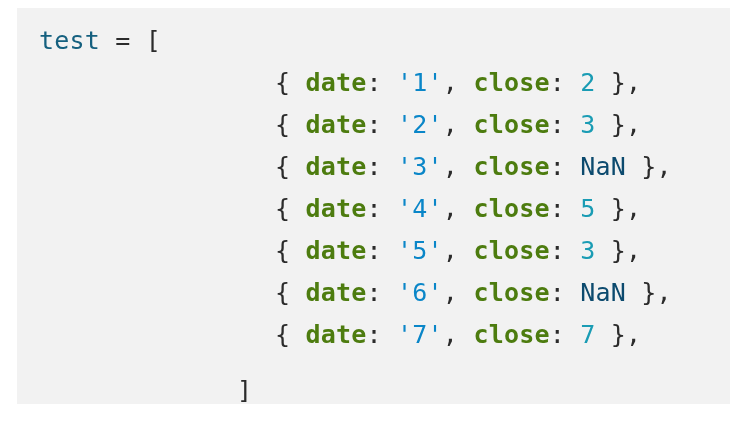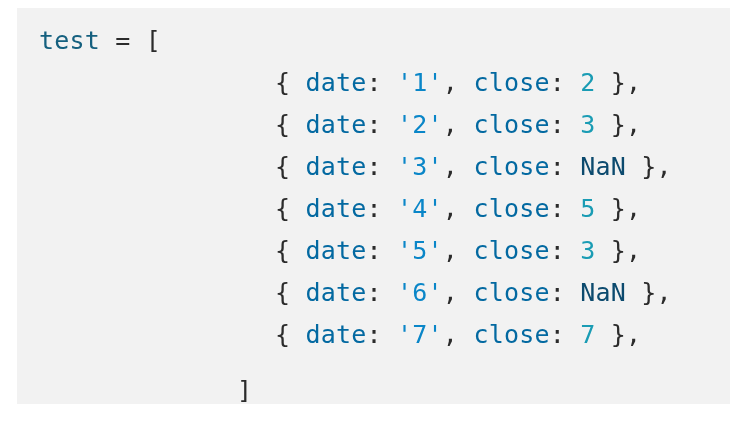--- a/index.html
+++ b/index.html
@@ -44,21 +44,21 @@
   }
 
   
   .ind-0  { padding-left: 22px; }
   .ind-obj { padding-left: 258px; }
   .ind-close { padding-left: 220px; }
 
   
   .tok-var    { color: #15607f; }  
   .tok-punct  { color: #2b2b2b; }  
-  .tok-key    { color: #0369a1; }  
+  .tok-key    { color: #4d7c0f; font-weight: bold; }  
   .tok-string { color: #0a86c8; }  
   .tok-number { color: #1a9cb4; }  
   .tok-nan    { color: #0c4a6e; }  
 
   .sp { color: transparent; }
 </style>
 </head>
 <body>
 
 <div id="canvas">

